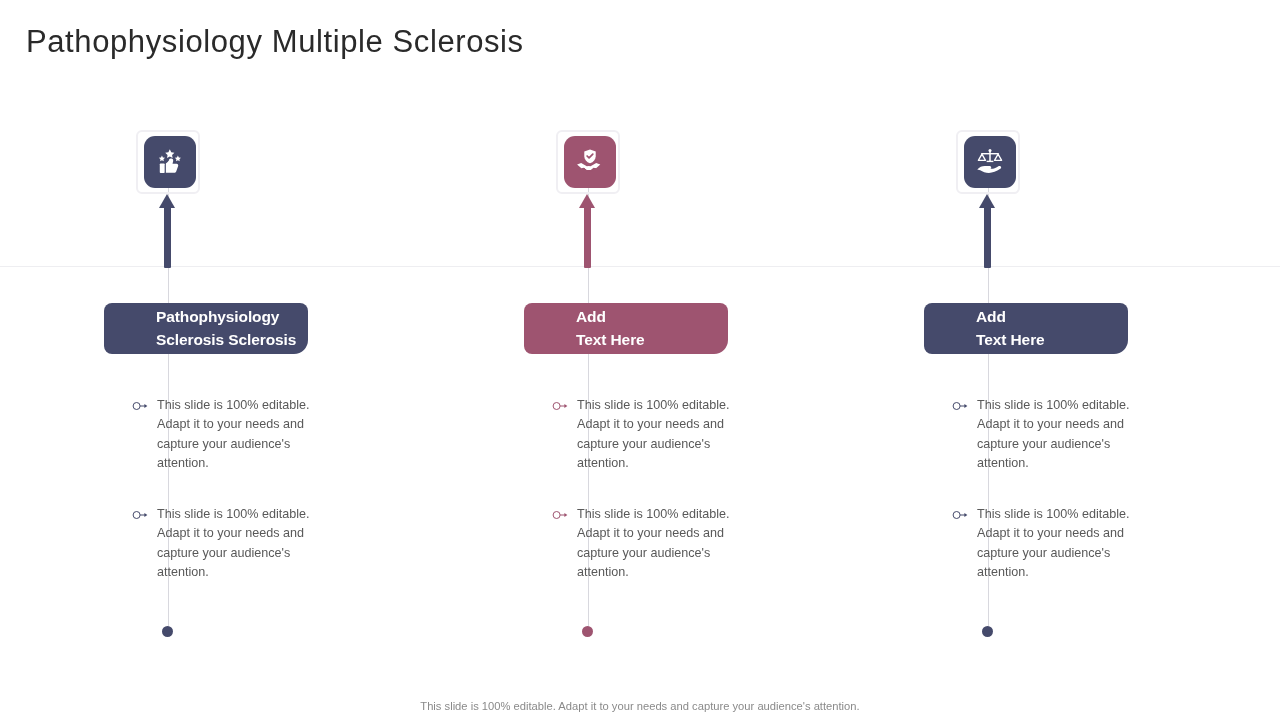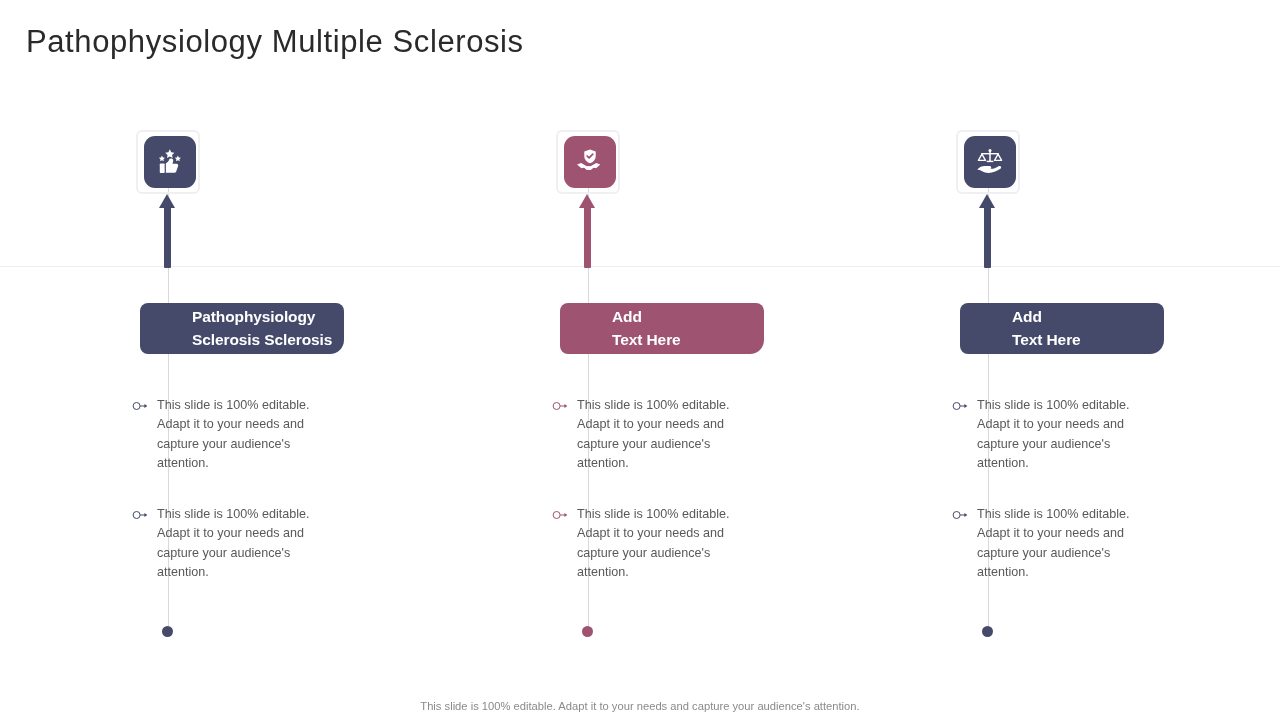--- a/index.html
+++ b/index.html
@@ -116,21 +116,20 @@
     left: 136px;
     top: 303px;
     width: 204px;
     height: 51px;
     border-radius: 8px 8px 14px 8px;
     box-sizing: border-box;
     display: flex;
     flex-direction: column;
     justify-content: center;
     padding-left: 52px;
-    margin-left: 36px;
   }
   .banner-line {
     color: #ffffff;
     font-size: 15.5px;
     font-weight: bold;
     line-height: 1.45;
     letter-spacing: -0.1px;
     white-space: nowrap;
   }
 

